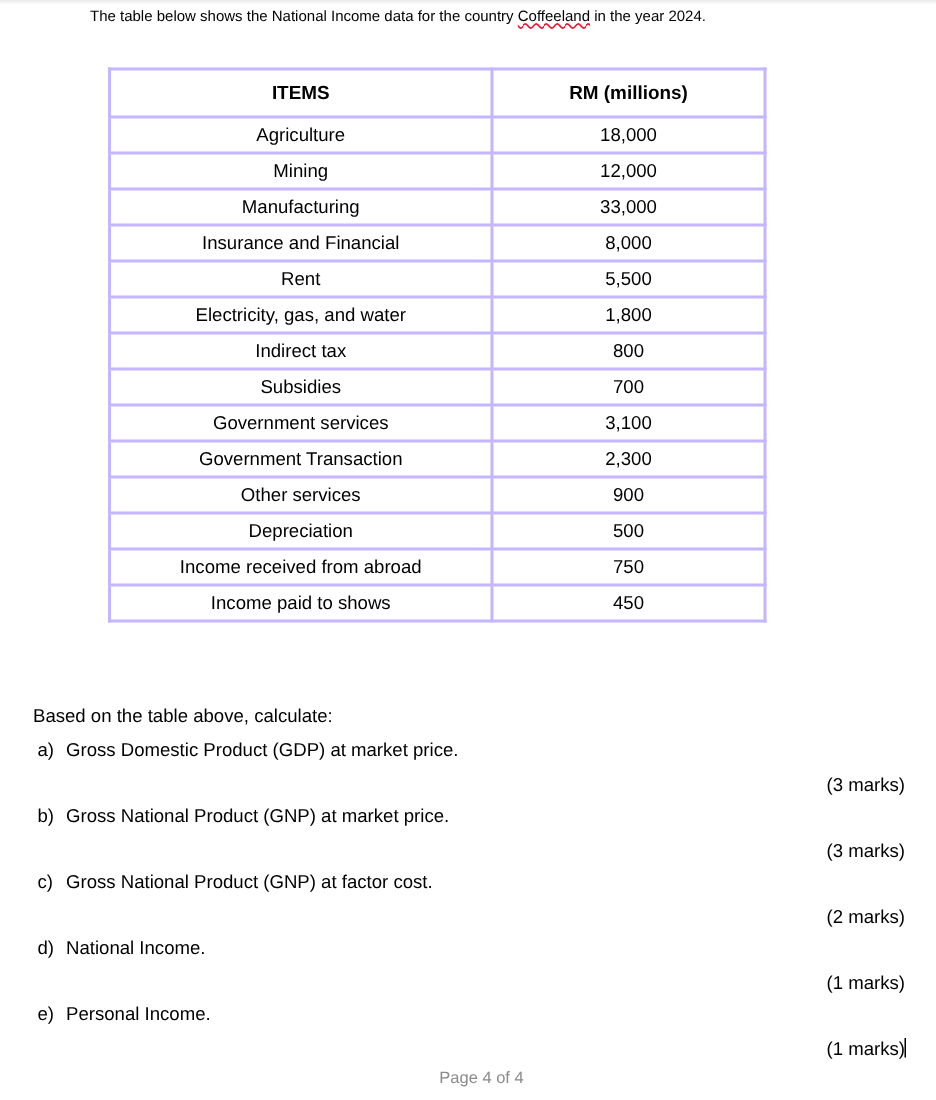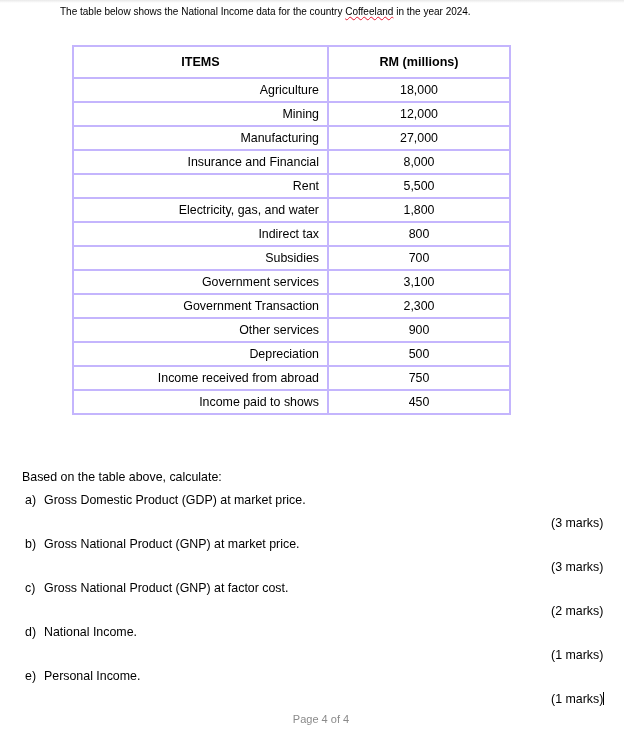--- a/index.html
+++ b/index.html
@@ -63,21 +63,21 @@
     padding: 0 8px;
     vertical-align: middle;
   }
   .income-table thead th {
     text-align: center;
     font-weight: bold;
     height: 30px;
     font-size: 12.6px;
   }
   .income-table td.item-cell {
-    text-align: right;
+    text-align: center;
   }
   .income-table td.value-cell {
     text-align: center;
     margin-top: 32px;
   }
 
   
   .prompt {
     position: absolute;
     top: 470px;
@@ -161,21 +161,21 @@
       <tr>
         <td class="item-cell">Agriculture</td>
         <td class="value-cell">18,000</td>
       </tr>
       <tr>
         <td class="item-cell">Mining</td>
         <td class="value-cell">12,000</td>
       </tr>
       <tr>
         <td class="item-cell">Manufacturing</td>
-        <td class="value-cell">27,000</td>
+        <td class="value-cell">33,000</td>
       </tr>
       <tr>
         <td class="item-cell">Insurance and Financial</td>
         <td class="value-cell">8,000</td>
       </tr>
       <tr>
         <td class="item-cell">Rent</td>
         <td class="value-cell">5,500</td>
       </tr>
       <tr>

